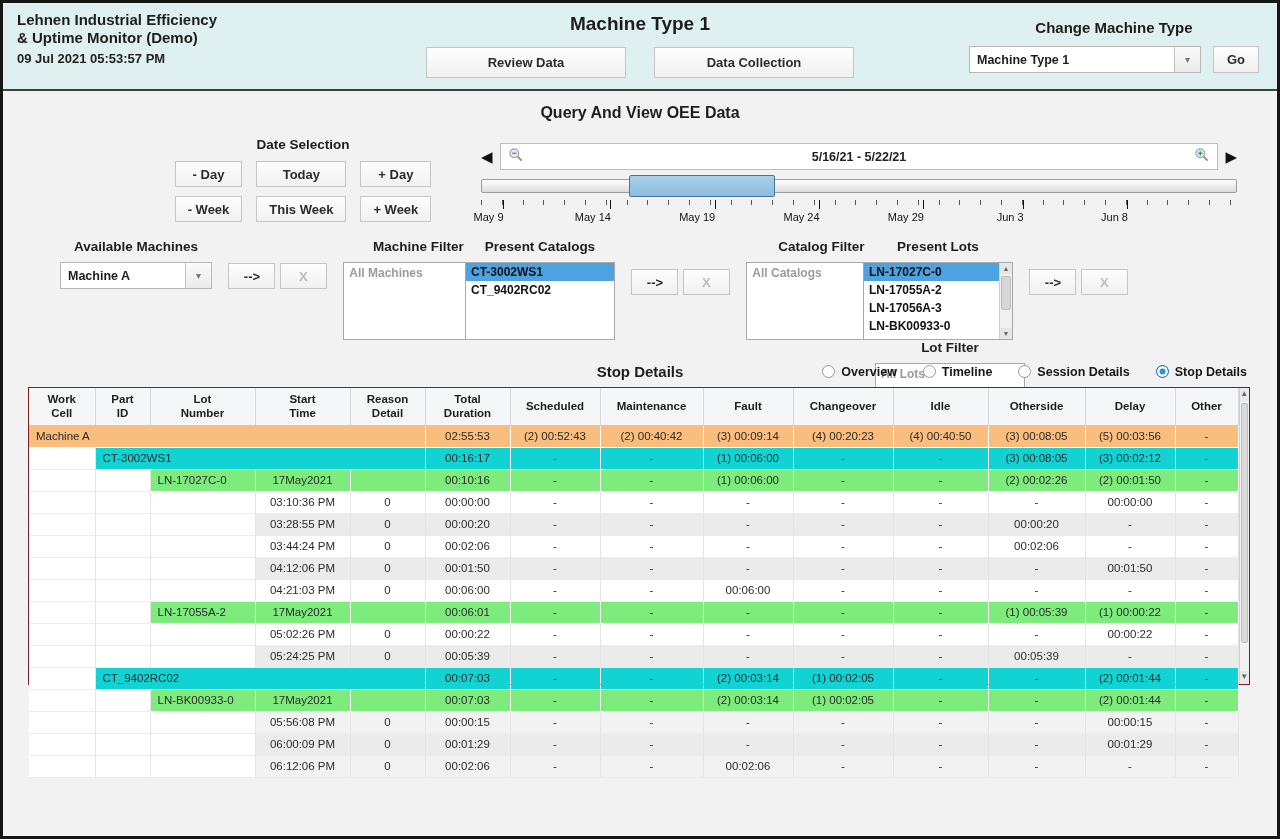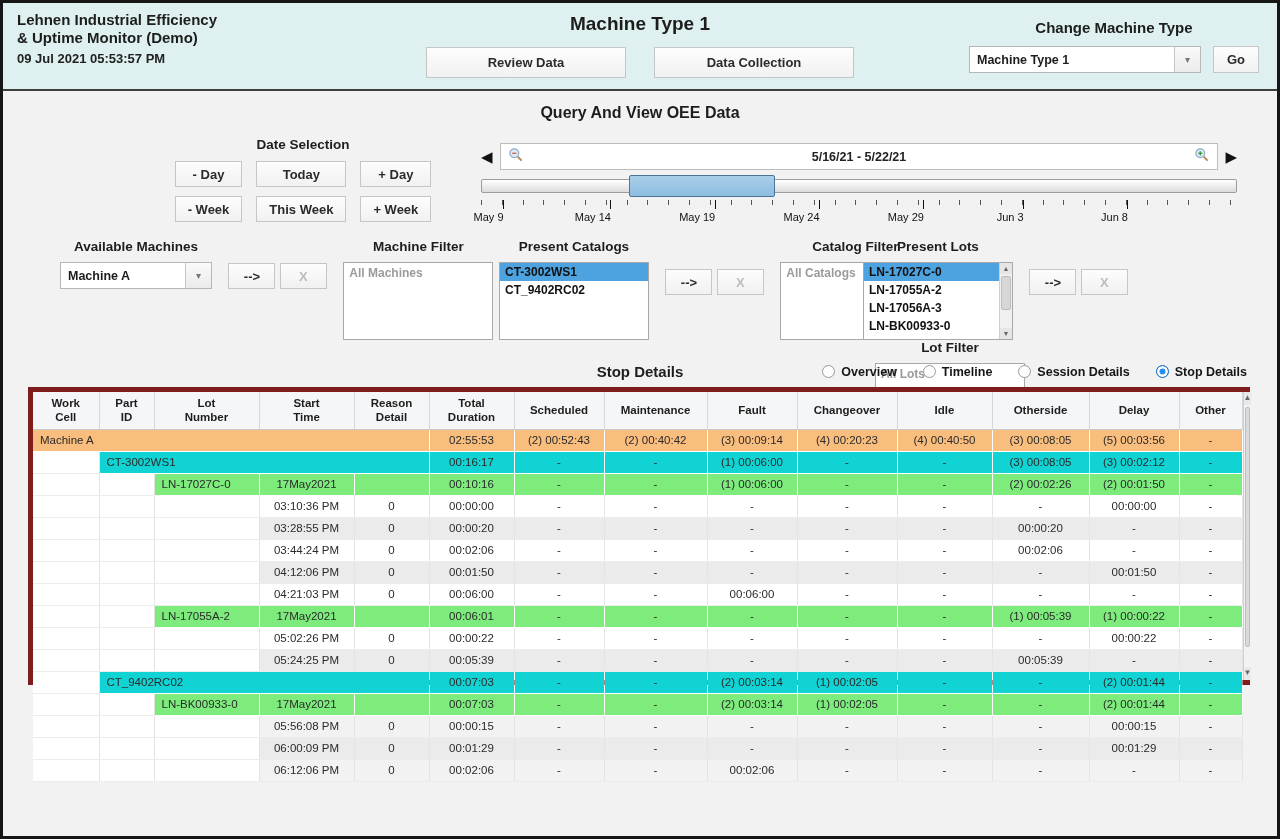--- a/index.html
+++ b/index.html
@@ -66,21 +66,21 @@
   
   .sd-head { position: absolute; top: 272px; left: 0; width: 100%; height: 20px; }
   .sd-title { position: absolute; left: 50%; transform: translateX(-50%); font-size: 15px; font-weight: bold; color: #1d1d1d; }
   .sd-radios { position: absolute; right: 30px; top: 2px; display: flex; gap: 26px; }
   .radio { display: flex; align-items: flex-start; gap: 6px; cursor: pointer; }
   .radio-dot { width: 13px; height: 13px; border-radius: 50%; border: 1px solid #9a9a9a; background: #fdfdfd; flex: none; }
   .radio-dot.sel { border-color: #1b72c4; background: var(--radio-selected, #2a8fe8); box-shadow: inset 0 0 0 2.5px #fff, inset 0 0 0 8px var(--radio-selected, #2a8fe8); }
   .radio-label { font-size: 12.5px; font-weight: bold; color: #161616; white-space: nowrap; }
 
   
-  .table-wrap { position: absolute; left: 25px; top: 296px; width: 1222px; height: 298px; display: flex; border: 5px solid #7f1d1d; background: #fff; }
+  .table-wrap { position: absolute; left: 25px; top: 296px; width: 1222px; height: 298px; display: flex; border: 1px solid #7f1d1d; background: #fff; }
   table { border-collapse: collapse; table-layout: fixed; width: 1209px; }
   thead td { background: #f5f6f8; border-right: 1px solid #d4d7dc; border-bottom: 1px solid #c8ccd2; height: 37px; text-align: center; font-size: 11.5px; font-weight: bold; color: #1d1d1d; line-height: 1.25; vertical-align: middle; }
   tbody td { height: 22px; font-size: 11.5px; color: #2a2a2a; text-align: center; padding: 0 4px; border-right: 1px solid #e4e4e4; border-bottom: 1px solid #ececec; overflow: hidden; white-space: nowrap; }
   td.lbl { text-align: left; padding-left: 7px; }
   .r-machine td { background: var(--machine-row, #f9be7d); border-right-color: rgba(255,255,255,.55); border-bottom-color: rgba(255,255,255,.9); }
   .r-catalog td { background: var(--catalog-row, #12d3d3); border-right-color: rgba(255,255,255,.45); border-bottom-color: rgba(255,255,255,.9); }
   .r-lot td { background: var(--lot-row, #7dec7d); border-right-color: rgba(255,255,255,.5); border-bottom-color: rgba(255,255,255,.9); }
   tbody td.blank { background: #fff !important; border-right-color: #e4e4e4; border-bottom-color: #ececec; }
   .r-detail.alt td:not(.blank) { background: var(--alt-row, #ebebeb); }
 
@@ -215,21 +215,21 @@
           <button class="btn mv-btn disabled">X</button>
         </div>
         <div class="fcol" style="margin-left:12px;">
           <div class="flabel">Machine Filter</div>
           <div class="listbox">
             <div class="ph">All Machines</div>
           </div>
         </div>
       </div>
 
-      <div class="fgroup" style="left:462px;margin-left:34px;">
+      <div class="fgroup" style="left:462px;">
         <div class="fcol">
           <div class="flabel">Present Catalogs</div>
           <div class="listbox" id="catalog-list">
               <div class="li sel">CT-3002WS1</div>
               <div class="li">CT_9402RC02</div>
             </div>
         </div>
         <div class="fcol midbtns" style="margin:30px 0 0 12px;">
           <button class="btn mv-btn">--&gt;</button>
           <button class="btn mv-btn disabled">X</button>

